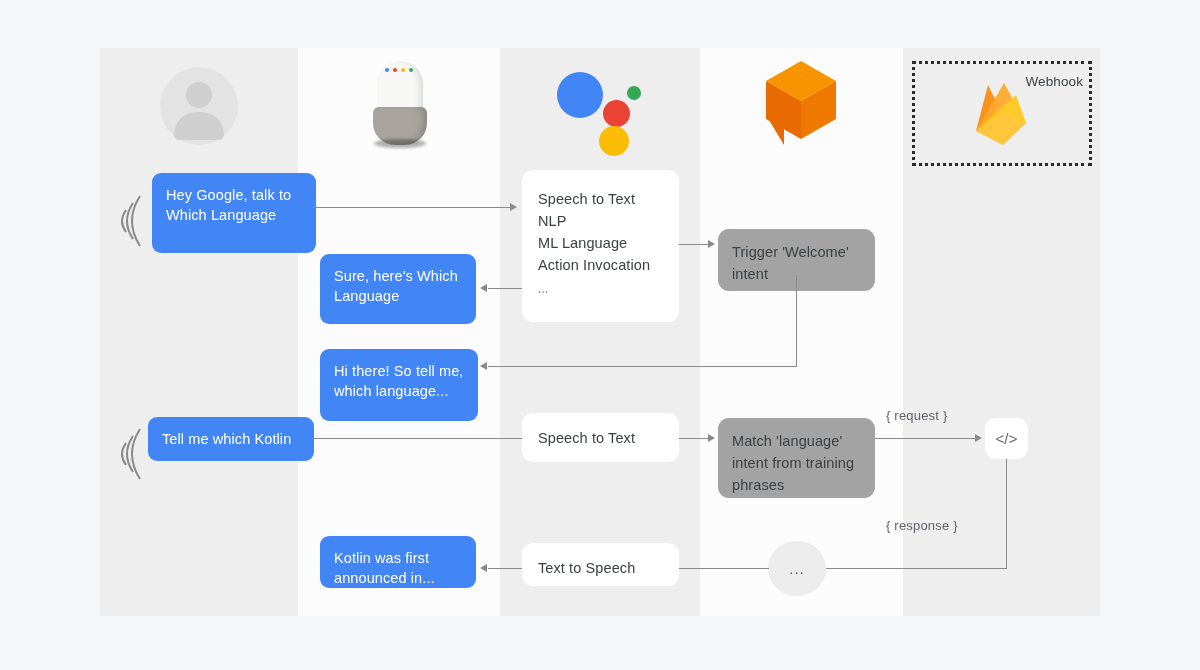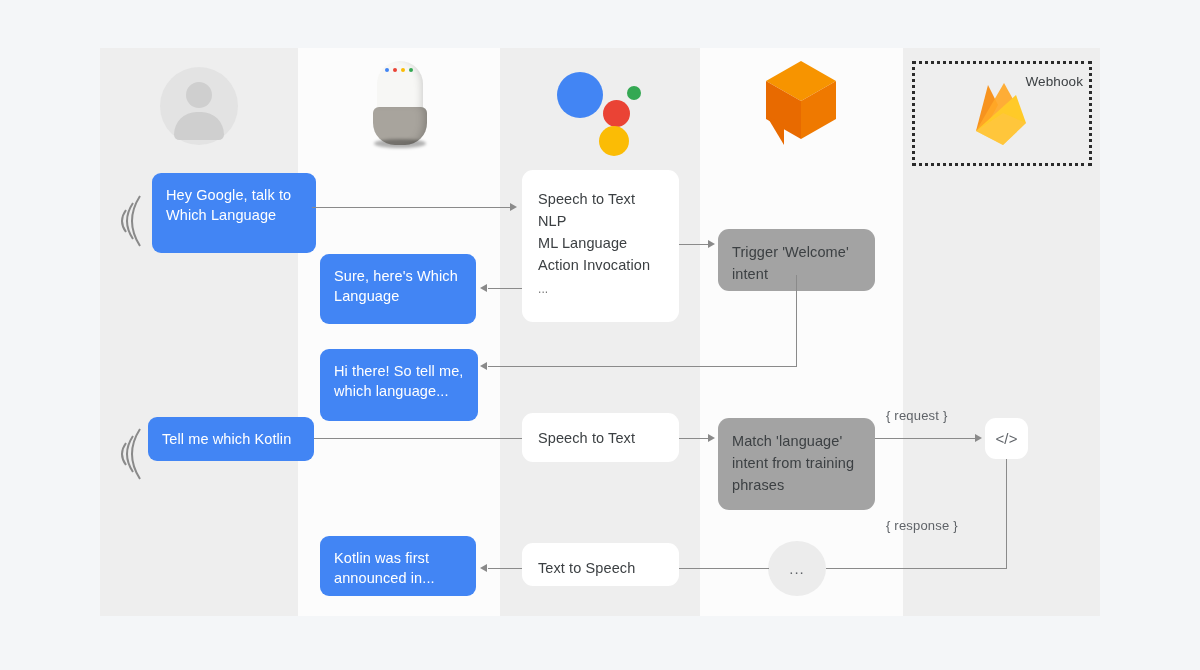--- a/index.html
+++ b/index.html
@@ -232,35 +232,35 @@
   </svg>
 
   <div class="bubble" style="left:52px; top:125px; width:164px; height:80px;">Hey Google, talk to Which Language</div>
 
   <div class="bubble" style="left:220px; top:206px; width:156px; height:70px;">Sure, here's Which Language</div>
 
   <div class="bubble" style="left:220px; top:285px; width:158px; height:72px;margin-top:16px;">Hi there! So tell me, which language...</div>
 
   <div class="bubble" style="left:48px; top:369px; width:166px; height:44px; padding-top:12px;">Tell me which Kotlin</div>
 
-  <div class="bubble" style="left:220px; top:488px; width:156px; height:60px;">Kotlin was first announced in...</div>
+  <div class="bubble" style="left:220px; top:488px; width:156px; height:52px;">Kotlin was first announced in...</div>
 
   <div class="card" style="left:422px; top:122px; width:157px; height:152px; padding:18px 16px;">
     <div>Speech to Text</div>
     <div>NLP</div>
     <div>ML Language</div>
     <div>Action Invocation</div>
     <div style="font-size:12px; line-height:26px; color:#777;">...</div>
   </div>
 
   <div class="card grey" style="left:618px; top:165px; width:157px; height:62px; padding:12px 14px;">Trigger 'Welcome' intent</div>
 
   <div class="card" style="left:422px; top:365px; width:157px; height:49px; padding:14px 16px;">Speech to Text</div>
 
-  <div class="card grey" style="left:618px; top:354px; width:157px; height:92px; padding:12px 14px;">Match 'language' intent from training phrases</div>
+  <div class="card grey" style="left:618px; top:354px; width:157px; height:80px; padding:12px 14px;">Match 'language' intent from training phrases</div>
 
   <div class="card code" style="left:885px; top:370px; width:43px; height:41px;">&lt;/&gt;</div>
 
   <div class="card" style="left:422px; top:495px; width:157px; height:43px; padding:14px 16px;">Text to Speech</div>
 
   <div class="ellipse-node" style="left:668px; top:493px; width:58px; height:55px;">...</div>
 
   <div class="conn h" style="left:212px; top:159px; width:198px;"></div>
   <div class="arrow right" style="left:410px; top:155px;"></div>
 

